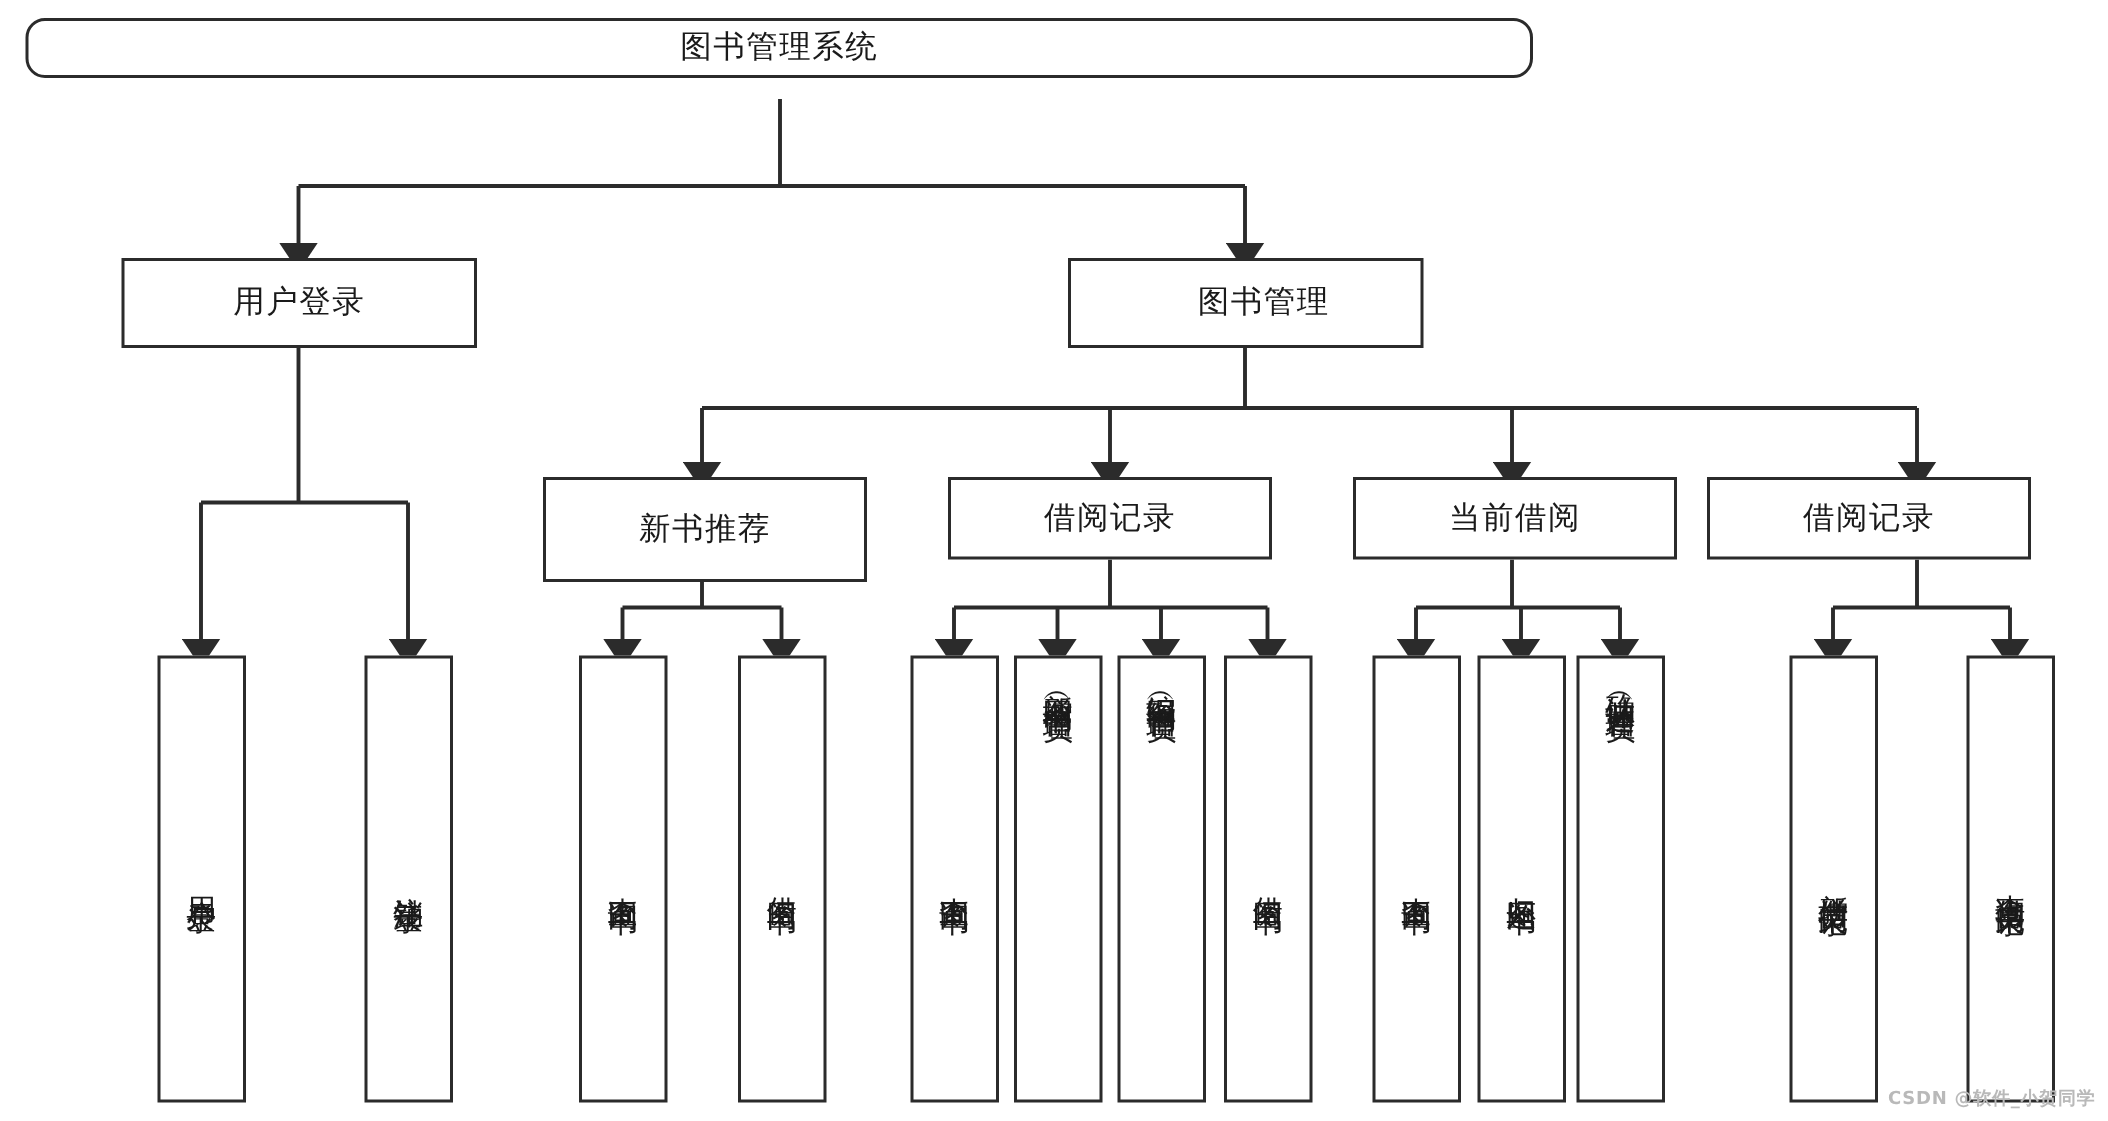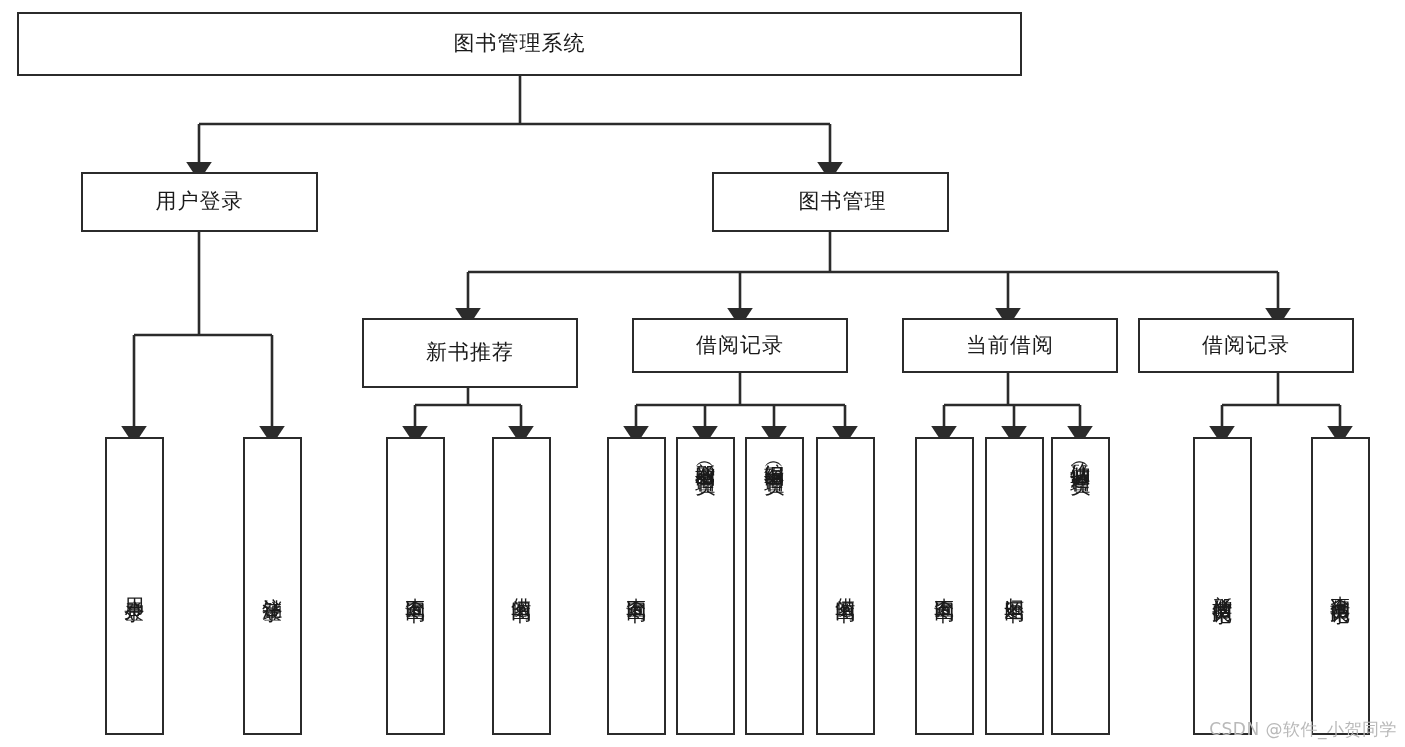--- a/index.html
+++ b/index.html
@@ -59,24 +59,25 @@
     color: #1a1a1a;
   }
   .node.vertical.center-text {
     align-items: center;
     padding-top: 0;
   }
   #watermark {
     position: absolute;
     right: 8px;
     bottom: 6px;
-    font-size: 17px;
+    font-size: 12px;
     color: #b9b9b9;
     white-space: nowrap;
     letter-spacing: 0.5px;
+    font-weight: bold;
   }
 </style>
 </head>
 <body>
 
 <div id="diagram-root">
 
   <svg id="edges-layer" viewBox="0 0 1405 747" width="1405" height="747">
     <defs>
       <marker id="arrowhead" markerWidth="10" markerHeight="10" refX="3.2" refY="5" orient="auto" markerUnits="strokeWidth">
@@ -121,21 +122,21 @@
       <path d="M1014,405 L1014,434" marker-end="url(#arrowhead)"></path>
       <path d="M1080,405 L1080,434" marker-end="url(#arrowhead)"></path>
 
       <path d="M1278,373 L1278,405"></path>
       <path d="M1222,405 L1340,405"></path>
       <path d="M1222,405 L1222,434" marker-end="url(#arrowhead)"></path>
       <path d="M1340,405 L1340,434" marker-end="url(#arrowhead)"></path>
     </g>
   </svg>
 
-  <div class="node horizontal root" style="left:17px; top:12px; width:1005px; height:64px;">
+  <div class="node horizontal root" style="left:17px; top:12px; width:1005px; height:40px;border-radius:13px;">
     <span>图书管理系统</span>
   </div>
 
   <div class="node horizontal" style="left:81px; top:172px; width:237px; height:60px;">
     <span>用户登录</span>
   </div>
   <div class="node horizontal" style="left:712px; top:172px; width:237px; height:60px;padding-left:24px;">
     <span>图书管理</span>
   </div>
 

